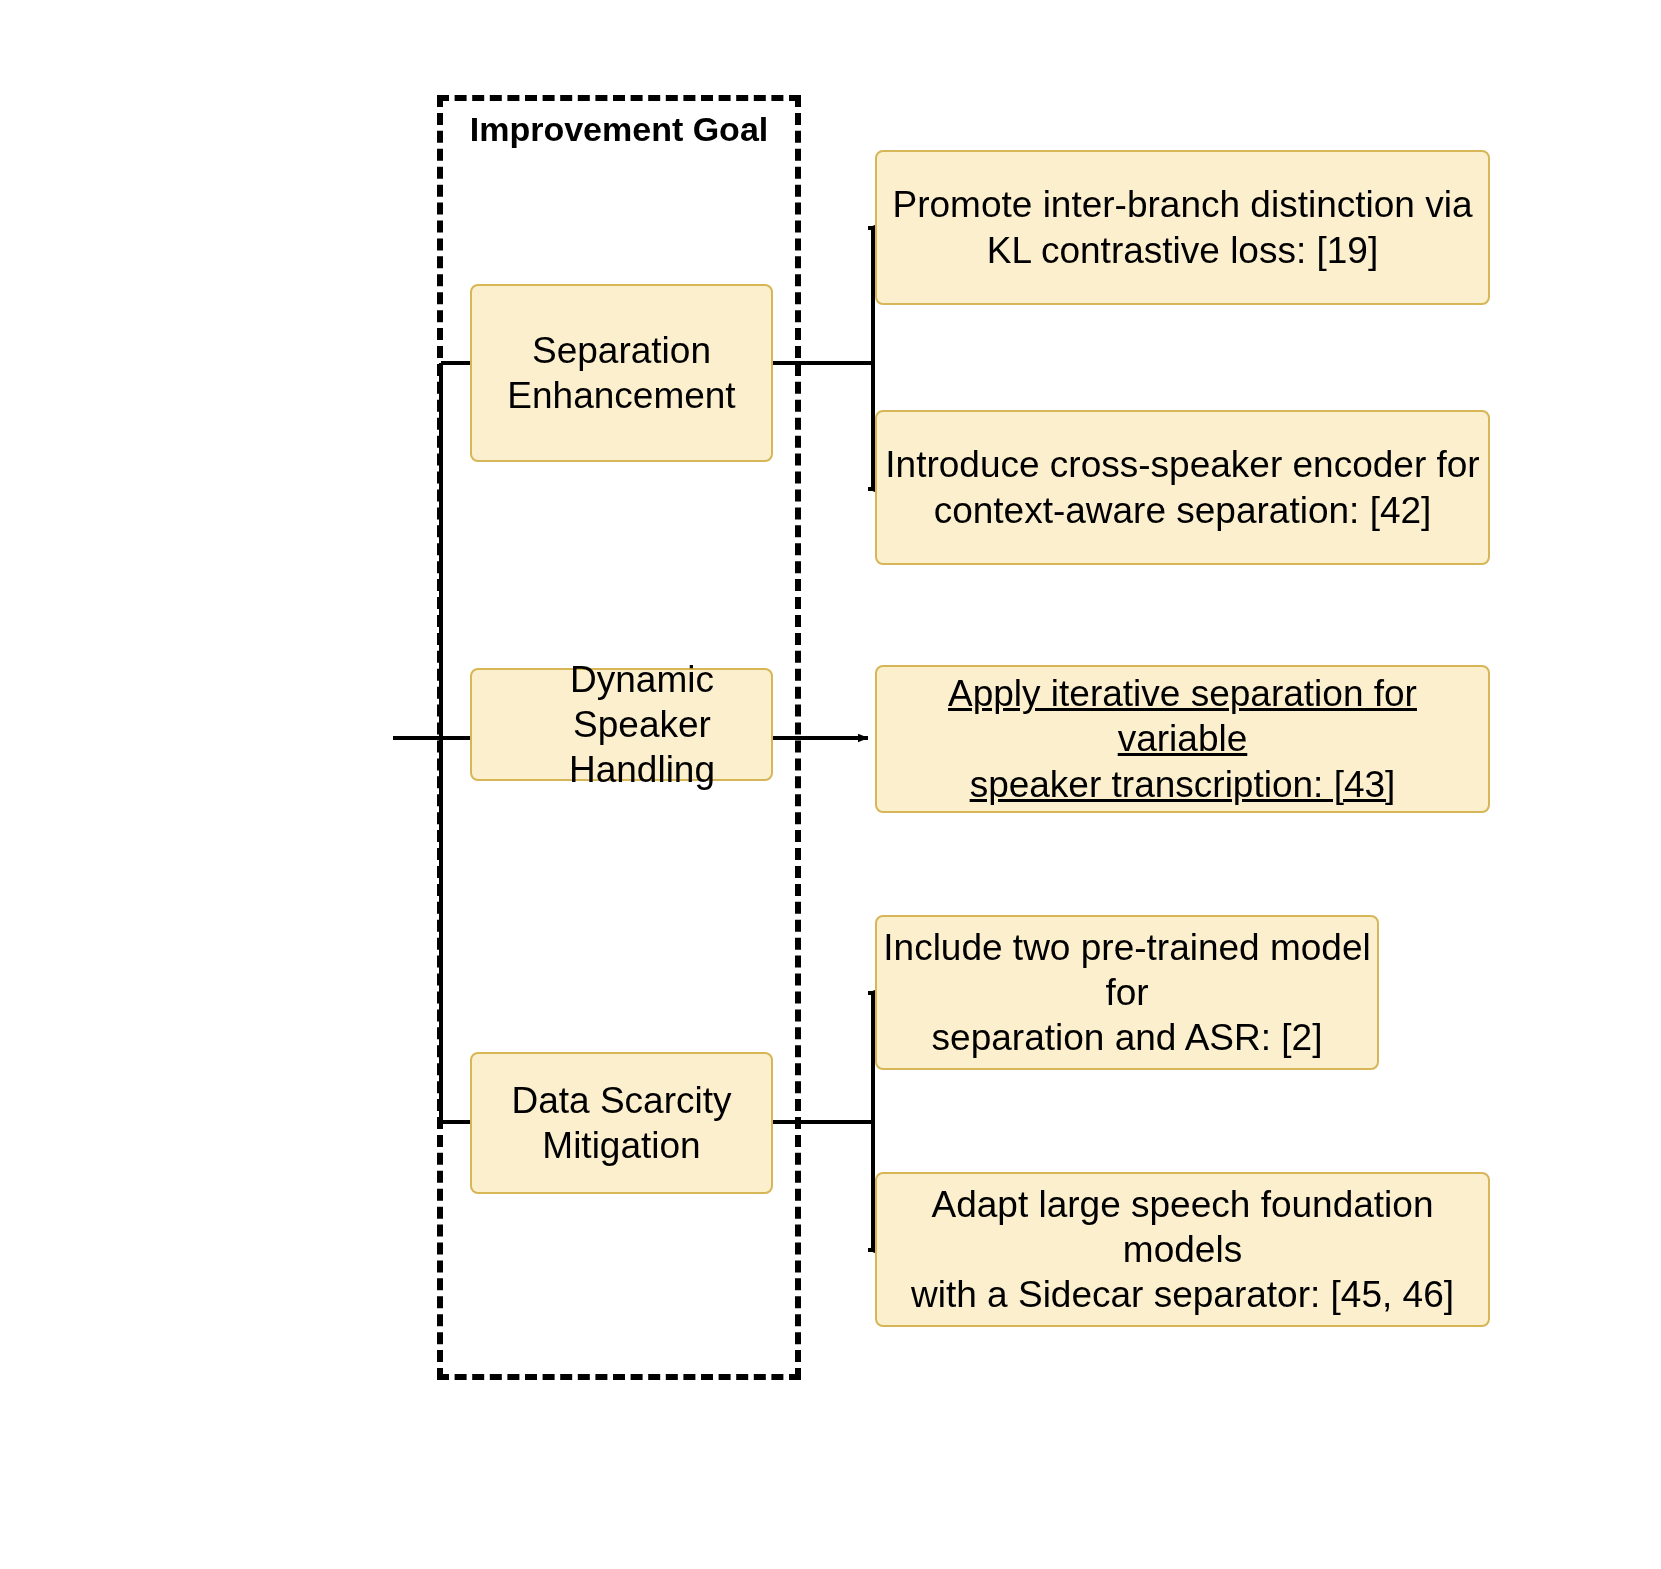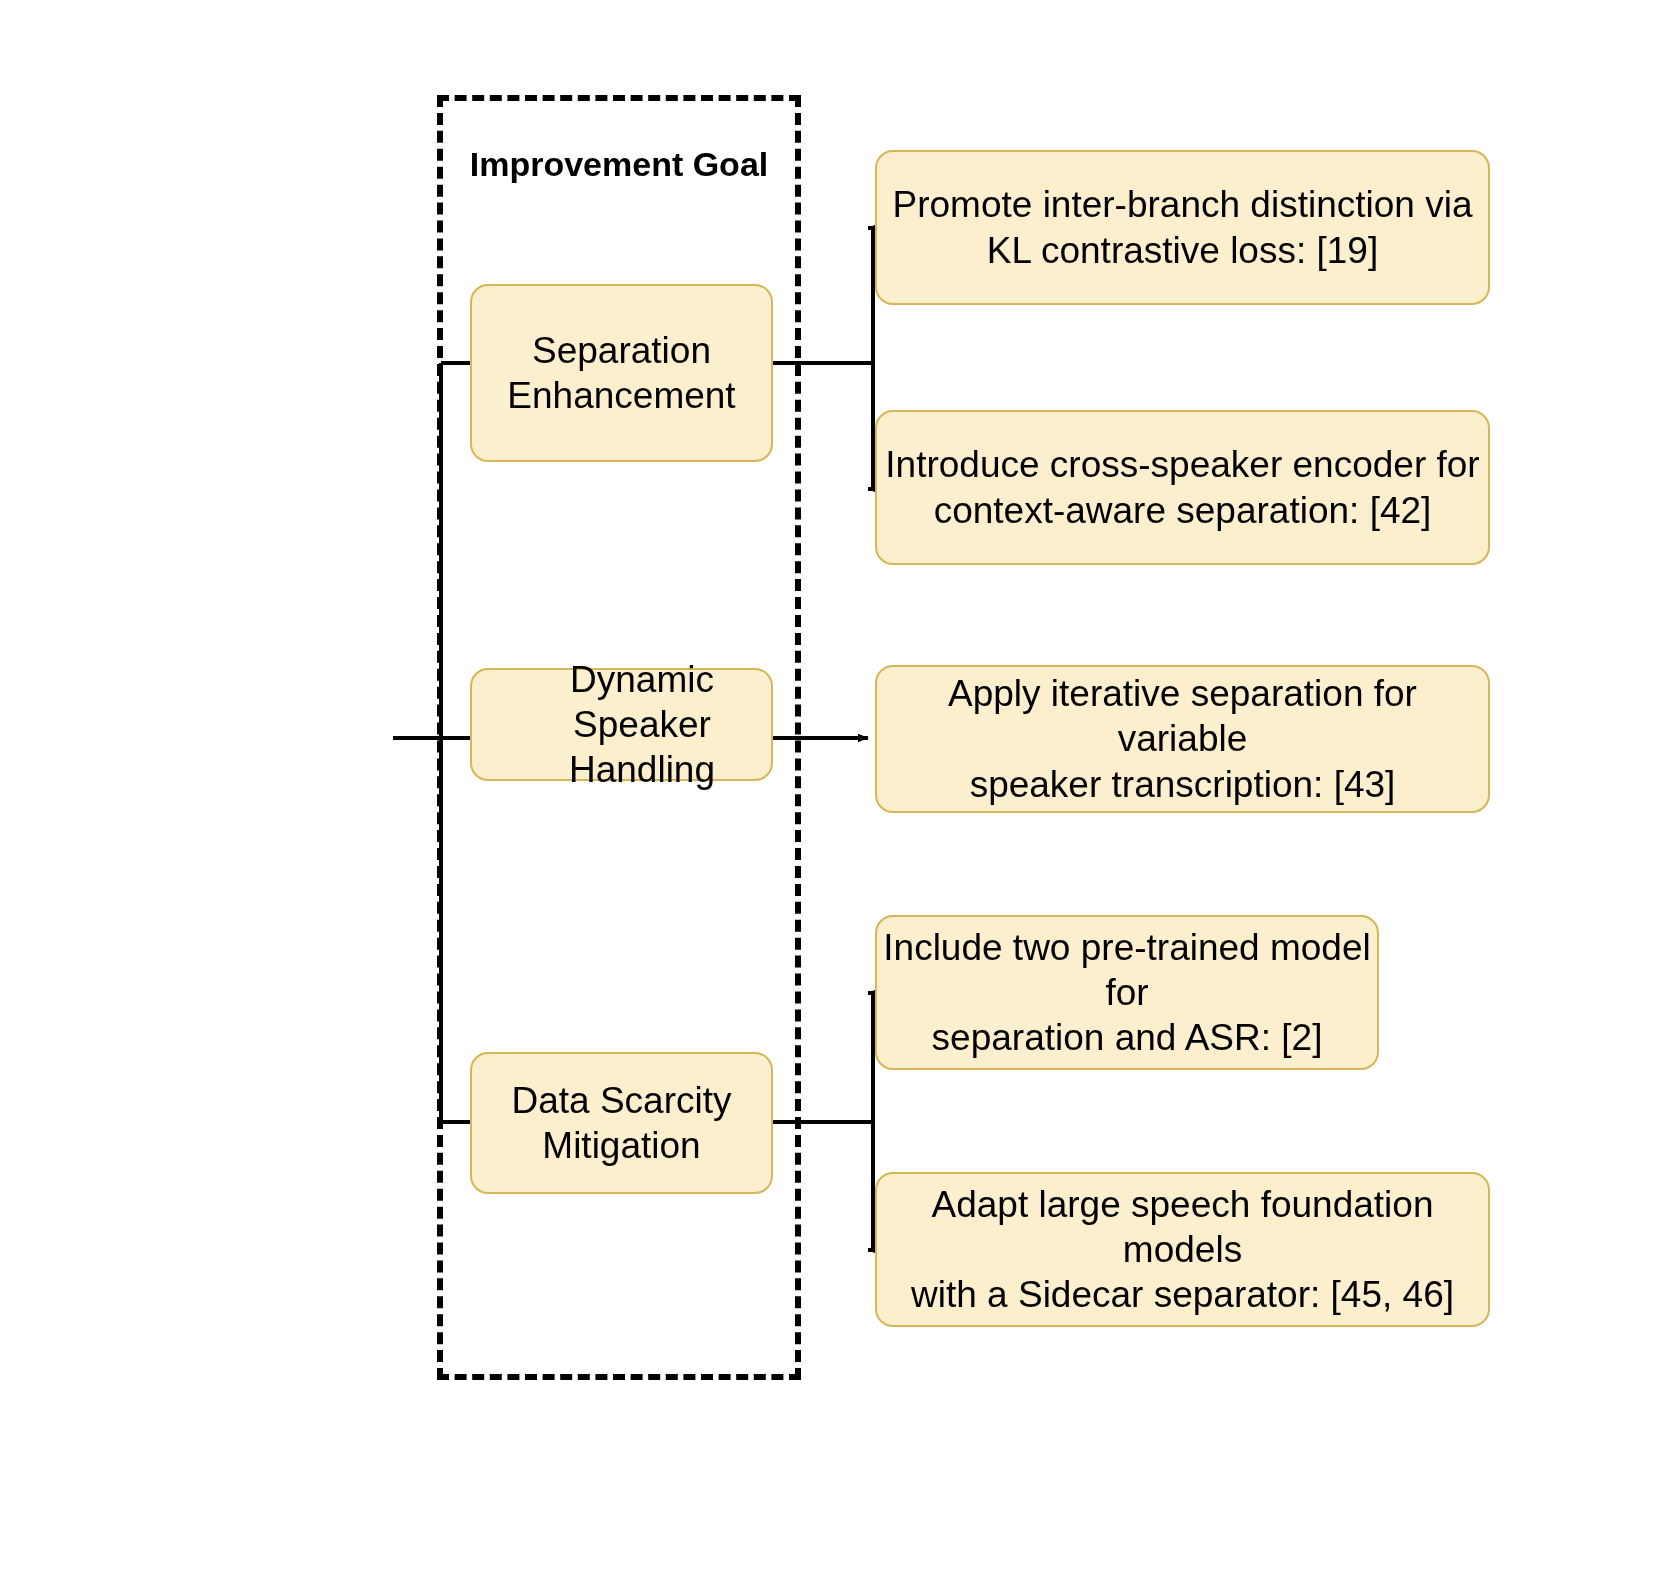--- a/index.html
+++ b/index.html
@@ -23,21 +23,21 @@
     top: 0;
     width: 1661px;
     height: 1569px;
     pointer-events: none;
   }
   .node {
     position: absolute;
     box-sizing: border-box;
     background: #FCEFCE;
     border: 2.5px solid #D6B656;
-    border-radius: 18px;
+    border-radius: 8px;
     display: flex;
     align-items: center;
     justify-content: center;
     text-align: center;
     color: #000000;
     font-size: 37px;
     line-height: 1.22;
     padding: 4px 6px;
     white-space: pre-line;
   }
@@ -47,21 +47,20 @@
     border: 6px dashed #000000;
     background: transparent;
   }
   .group-title {
     position: absolute;
     font-size: 34px;
     font-weight: bold;
     color: #000000;
     text-align: center;
     white-space: nowrap;
-    margin-top: 35px;
   }
   .node.tight {
     padding: 20px 0;
   }
 </style>
 </head>
 <body>
 
 <div id="canvas">
 
@@ -120,21 +119,21 @@
 
   <div class="node" style="left:470px; top:1052px; width:303px; height:142px;">Data Scarcity
 Mitigation</div>
 
   <div class="node" style="left:875px; top:150px; width:615px; height:155px;">Promote inter-branch distinction via
 KL contrastive loss: [19]</div>
 
   <div class="node" style="left:875px; top:410px; width:615px; height:155px;">Introduce cross-speaker encoder for
 context-aware separation: [42]</div>
 
-  <div class="node" style="left:875px; top:665px; width:615px; height:148px;">Apply iterative separation for variable
+  <div class="node" style="left:875px; top:665px; width:615px; height:148px;text-decoration:underline;">Apply iterative separation for variable
 speaker transcription: [43]</div>
 
   <div class="node" style="left:875px; top:915px; width:504px; height:155px;">Include two pre-trained model for
 separation and ASR: [2]</div>
 
   <div class="node tight" style="left:875px; top:1172px; width:615px; height:155px;">Adapt large speech foundation models
 with a Sidecar separator: [45, 46]</div>
 
 </div>
 

